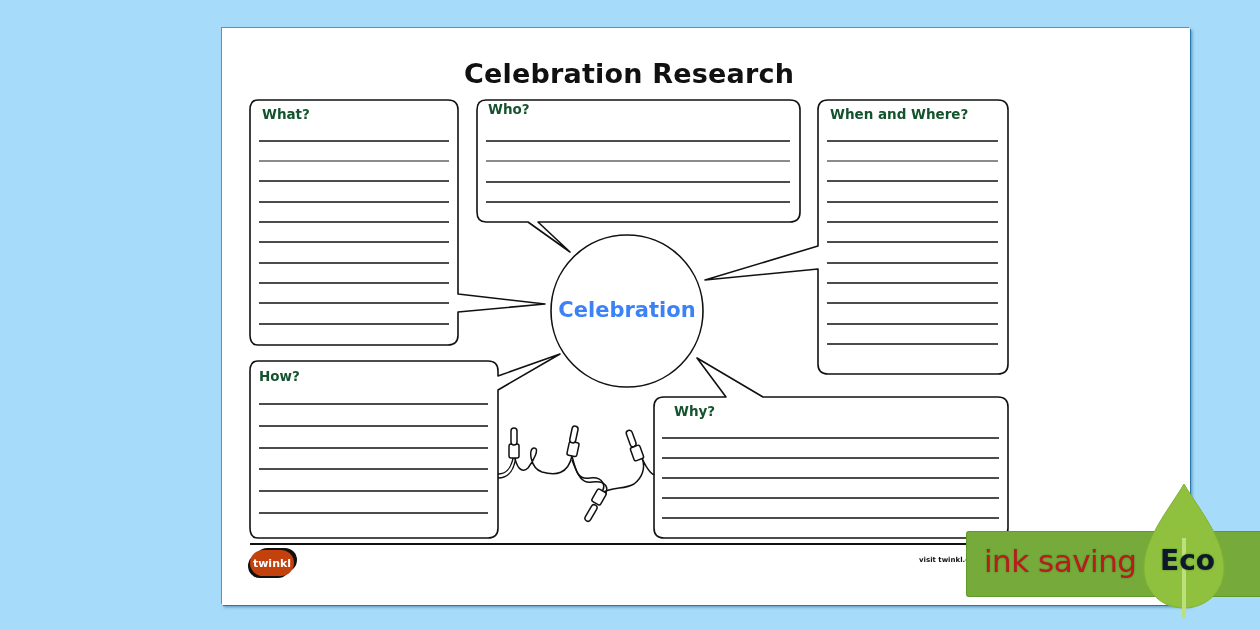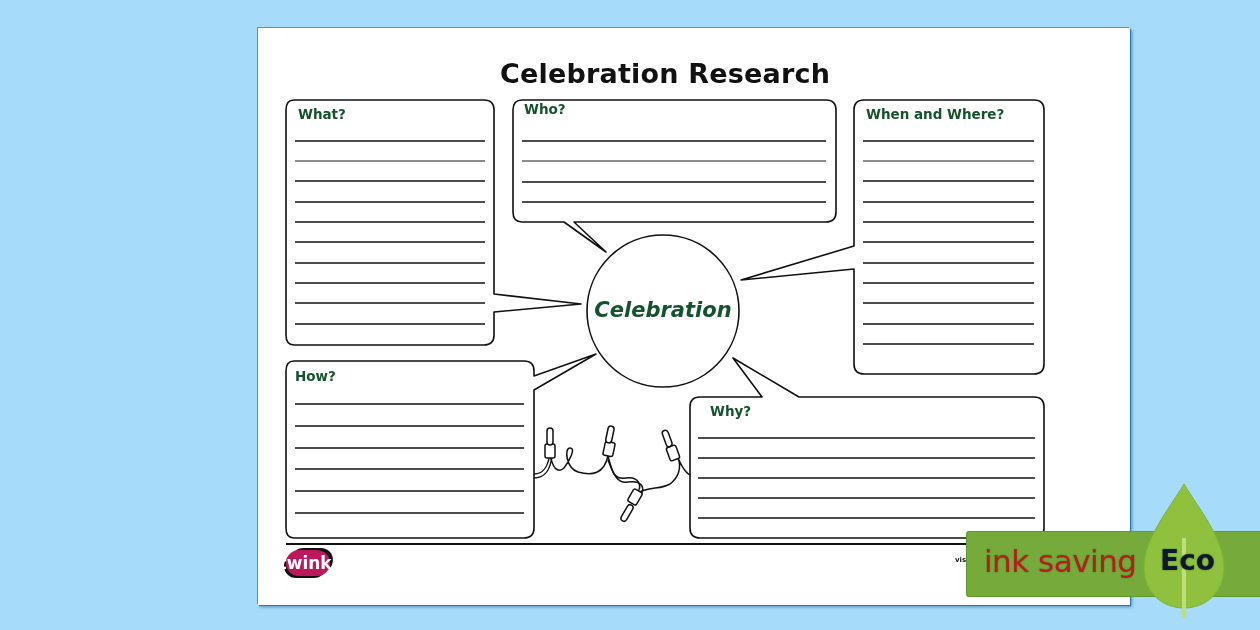--- a/index.html
+++ b/index.html
@@ -4,46 +4,44 @@
   <style>
     html, body { margin: 0; padding: 0; }
     body {
       width: 1260px; height: 630px; overflow: hidden;
       background: #a6dcfa;
       position: relative;
       font-family: "DejaVu Sans", sans-serif;
     }
     .page {
       position: absolute; left: 222px; top: 28px;
-      width: 872px; height: 577px;
+      width: 968px; height: 577px;
       background: #ffffff;
       box-shadow: 1px 1px 0 #2a78a8, -1px -1px 0 #4b97c8, 2px 2px 3px rgba(30,90,140,0.6);
-      margin-left: 36px;
     }
     .title {
       position: absolute; left: 0; top: 30px; width: 814px;
       text-align: center; font-size: 27px; font-weight: bold; color: #111;
       letter-spacing: 0.2px;
     }
     svg.art { position: absolute; left: 0; top: 0; }
     .box-label {
       position: absolute; font-size: 13.5px; font-weight: bold; color: #14532d;
     }
     .center-label {
-      position: absolute; font-size: 21px; font-weight: bold; color: #14532d;
+      position: absolute; font-size: 21px; font-weight: bold; color: #3b82f6;
       text-align: center;
-      font-style: italic;
     }
     .footer-line {
       position: absolute; left: 28px; top: 515px; width: 758px; height: 2px; background: #111;
     }
     .logo {
       position: absolute; left: 28px; top: 522px; width: 44px; height: 26px;
-      background: #be185d; border-radius: 13px;
-      color: #fff; font-size: 17px; font-weight: bold;
+      background: #c2410c; border-radius: 13px;
+      color: #fff; font-size: 11px; font-weight: bold;
       display: flex; align-items: center; justify-content: center;
       box-shadow: 4px -3px 0 -1px #111, -3px 3px 0 -1px #111;
     }
     .visit {
       position: absolute; left: 697px; top: 528px; font-size: 7px; font-weight: bold; color: #111;
     }
     .eco-banner {
       position: absolute; left: 966px; top: 531px; width: 294px; height: 64px;
       background: #76ab3c;
       border: 1px solid #5f9a2a; border-right: none;

